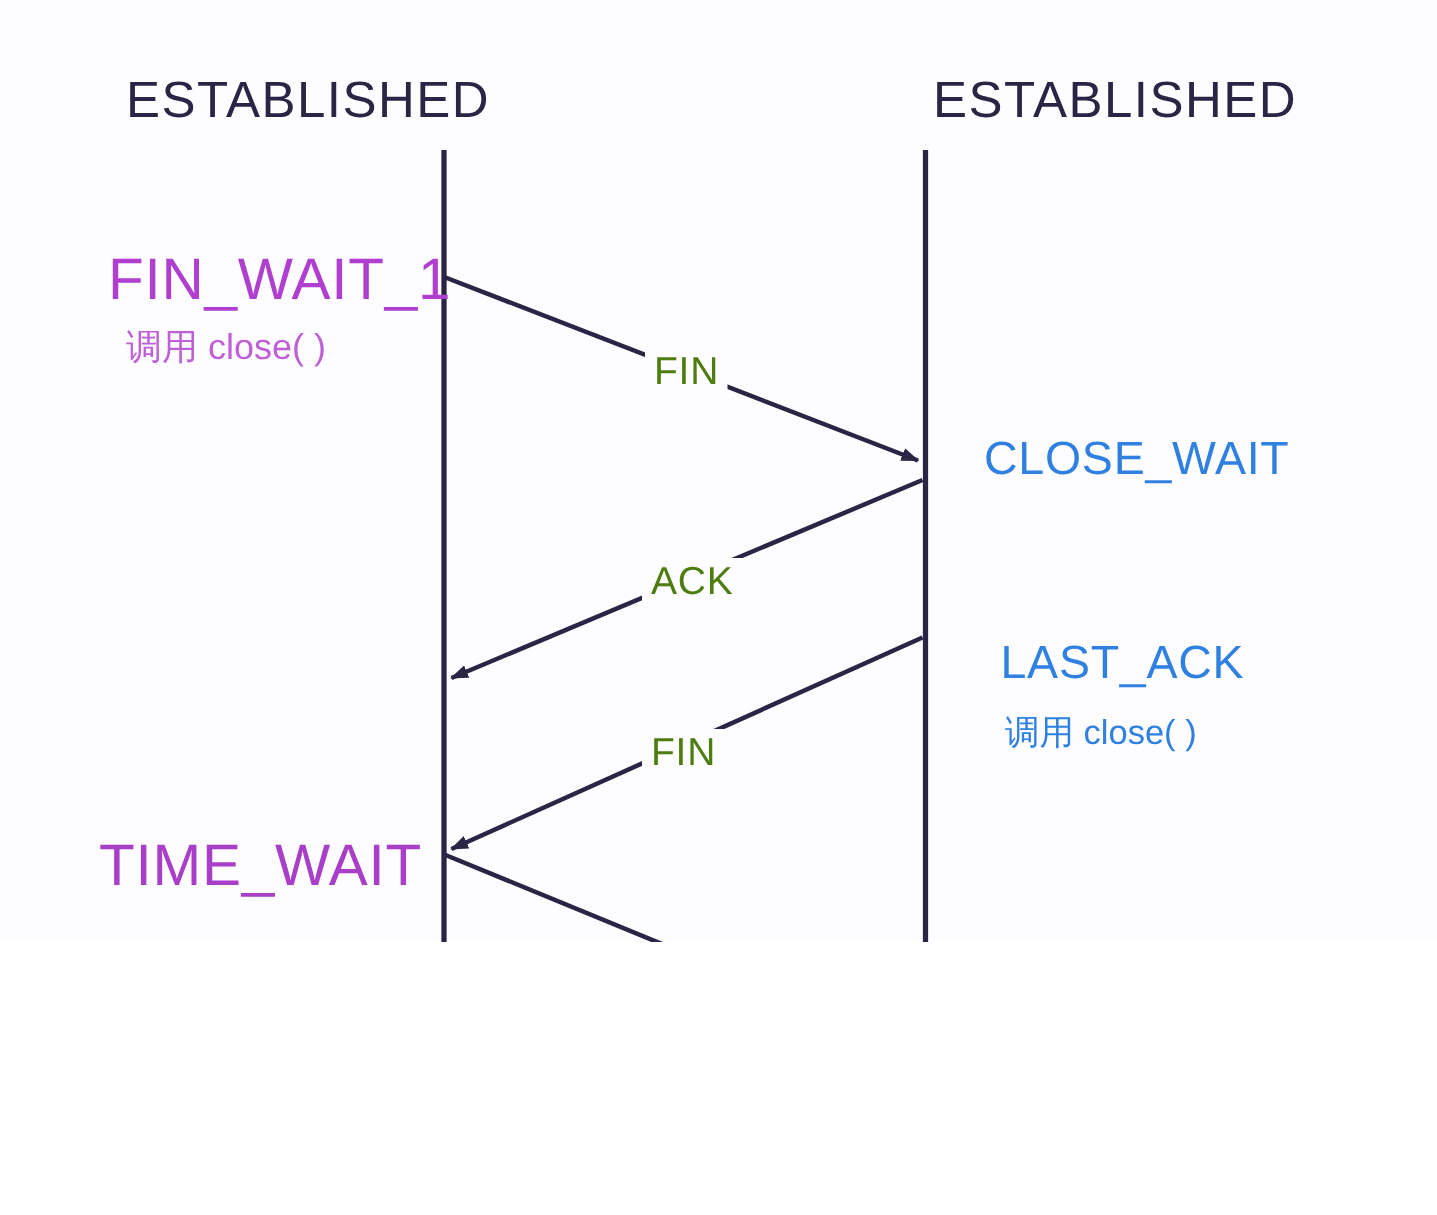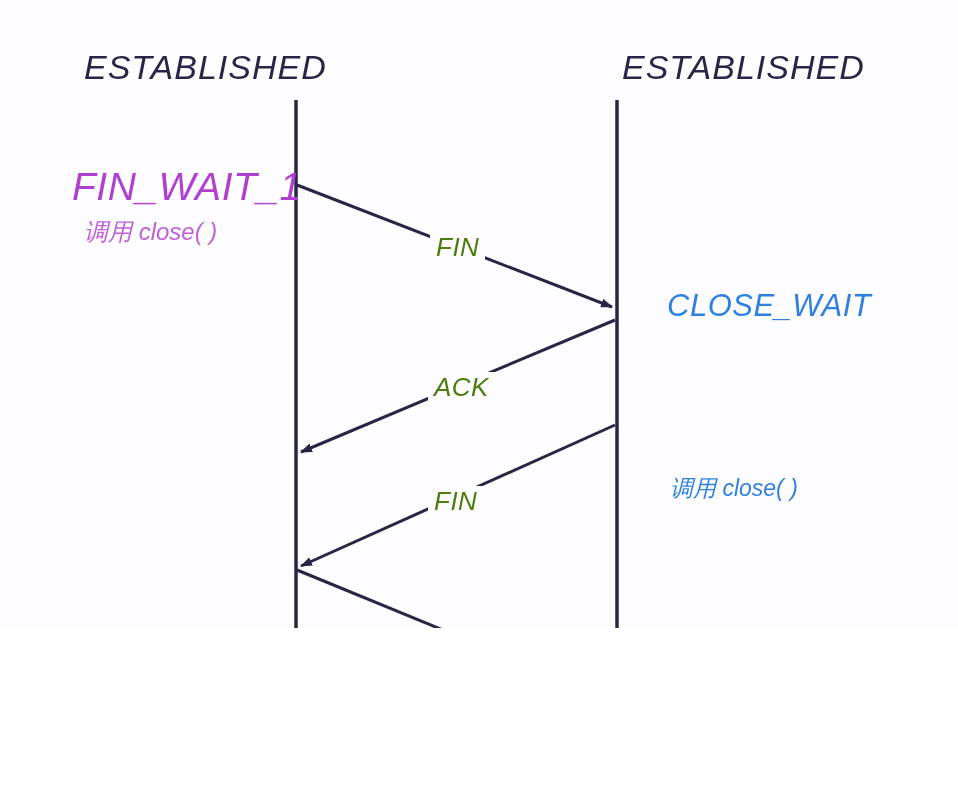--- a/index.html
+++ b/index.html
@@ -7,21 +7,20 @@
     padding: 0;
     background: #ffffff;
   }
   #canvas {
     position: relative;
     width: 958px;
     height: 628px;
     background: #fdfdff;
     overflow: hidden;
     font-family: "Liberation Sans", sans-serif;
-    font-style: italic;
   }
   svg.diagram {
     position: absolute;
     left: 0;
     top: 0;
     width: 958px;
     height: 810px;
   }
   .lbl {
     position: absolute;
@@ -43,21 +42,20 @@
     color: #a93fc9;
   }
   .sub-left {
     font-size: 24px;
     color: #c060d8;
   }
   .state-right {
     font-size: 31px;
     color: #2f80e0;
     letter-spacing: 0.5px;
-    margin-left: 11px;
   }
   .sub-right {
     font-size: 23px;
     color: #2f80e0;
   }
   .msg-label {
     position: absolute;
     font-size: 26px;
     color: #4d7c0f;
     background: #fdfdff;
@@ -92,23 +90,25 @@
 
   <div class="lbl endpoint-title" style="left:84px; top:50px;">ESTABLISHED</div>
 
   <div class="lbl endpoint-title" style="left:622px; top:50px;">ESTABLISHED</div>
 
   <div class="lbl state-left" style="left:72px; top:167px;">FIN_WAIT_1</div>
 
   <div class="lbl sub-left" style="left:84px; top:220px;">调用 close( )</div>
 
 
+  <div class="lbl state-left dim" style="left:66px; top:558px;">TIME_WAIT</div>
 
   <div class="lbl state-right" style="left:656px; top:290px;">CLOSE_WAIT</div>
 
+  <div class="lbl state-right" style="left:667px; top:426px;">LAST_ACK</div>
 
   <div class="lbl sub-right" style="left:670px; top:477px;">调用 close( )</div>
 
   <div class="msg-label" style="left:430px; top:232px;">FIN</div>
 
   <div class="msg-label" style="left:428px; top:372px;">ACK</div>
 
   <div class="msg-label" style="left:428px; top:486px;">FIN</div>
 
   <div class="msg-label" style="left:427px; top:630px;">ACK</div>

